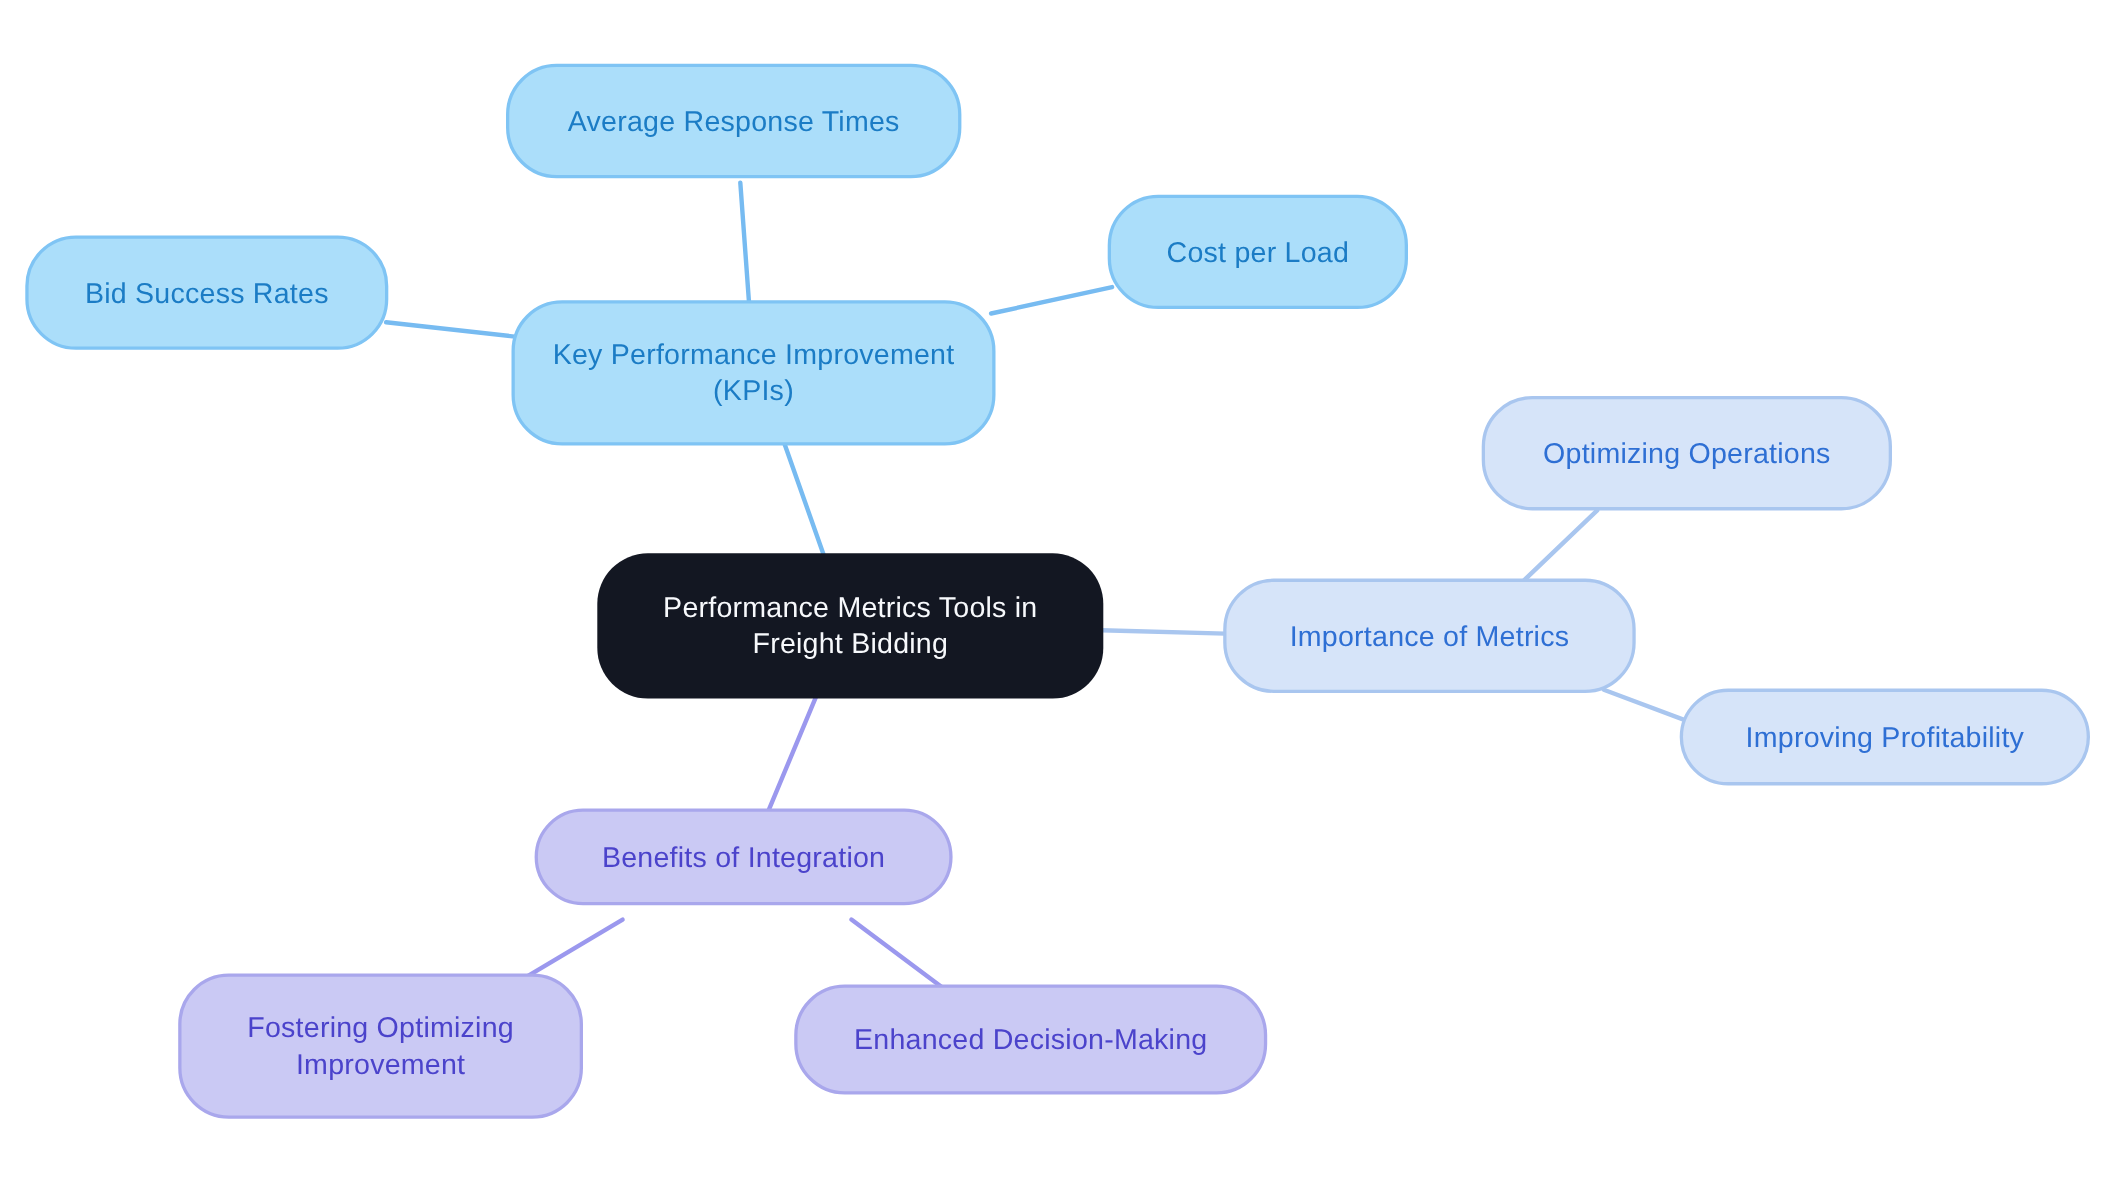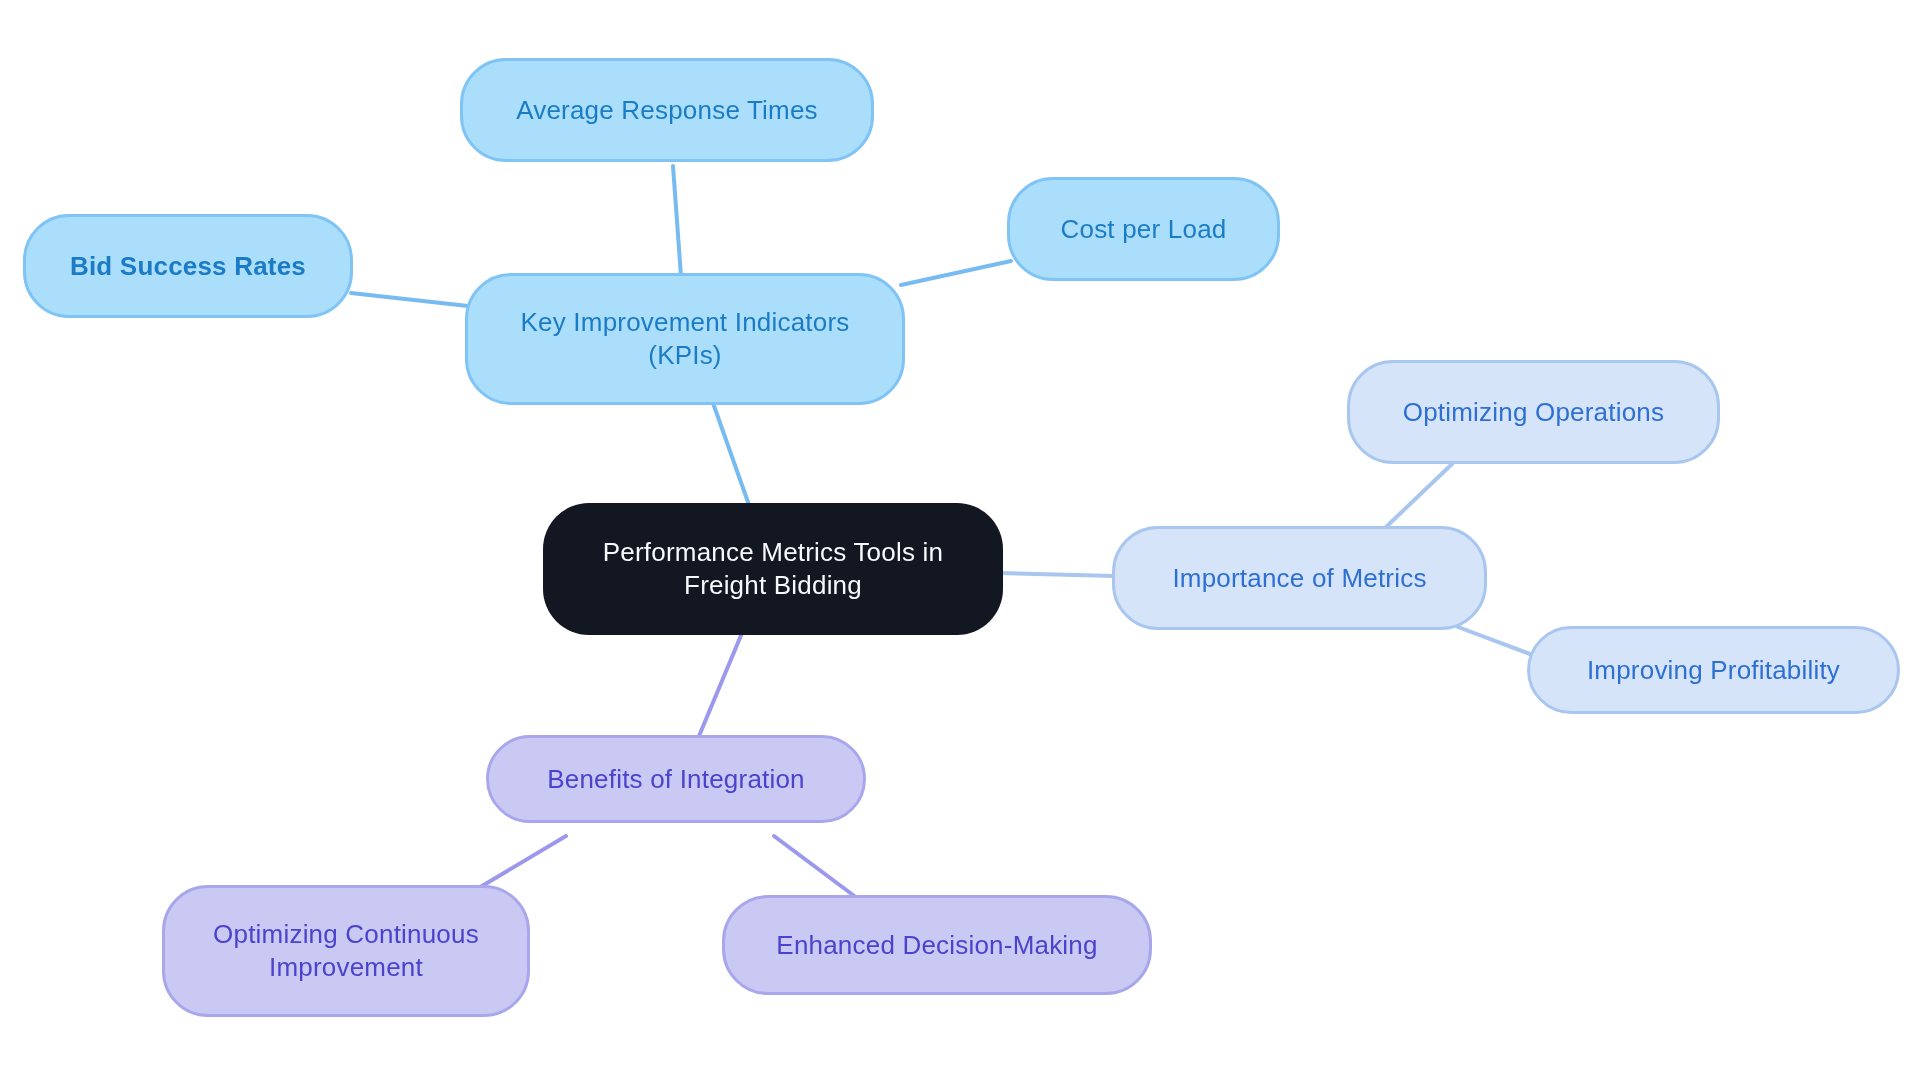--- a/index.html
+++ b/index.html
@@ -64,21 +64,21 @@
   .node.purple {
     background: var(--purple-fill);
     border: 3px solid var(--purple-border);
     color: var(--purple-text);
   }
 
   
   .pos-central    { left: 543px;  top: 503px; width: 460px; height: 132px; text-align: center; }
   .pos-kpis       { left: 465px;  top: 273px; width: 440px; height: 132px; }
   .pos-avg        { left: 460px;  top: 58px;  width: 414px; height: 104px; }
-  .pos-bid        { left: 23px;   top: 214px; width: 330px; height: 104px; font-weight: bold; }
+  .pos-bid        { left: 23px;   top: 214px; width: 330px; height: 104px; }
   .pos-cost       { left: 1007px; top: 177px; width: 273px; height: 104px; }
   .pos-importance { left: 1112px; top: 526px; width: 375px; height: 104px; }
   .pos-optimizing { left: 1347px; top: 360px; width: 373px; height: 104px; }
   .pos-improving  { left: 1527px; top: 626px; width: 373px; height: 88px; text-align: right; }
   .pos-benefits   { left: 486px;  top: 735px; width: 380px; height: 88px; }
   .pos-fostering  { left: 162px;  top: 885px; width: 368px; height: 132px; }
   .pos-enhanced   { left: 722px;  top: 895px; width: 430px; height: 100px; align-items: center; }
 </style>
 </head>
 <body>
@@ -96,21 +96,21 @@
     <line class="edge-purple" x1="742" y1="633" x2="699" y2="736"></line>
     <line class="edge-purple" x1="566" y1="836" x2="477" y2="889"></line>
     <line class="edge-purple" x1="774" y1="836" x2="857" y2="898"></line>
   </svg>
 
   <div class="node central pos-central">
     <span>Performance Metrics Tools in Freight Bidding</span>
   </div>
 
   <div class="node blue pos-kpis">
-    <span>Key Improvement Indicators (KPIs)</span>
+    <span>Key Performance Improvement (KPIs)</span>
   </div>
 
   <div class="node blue pos-avg">
     <span>Average Response Times</span>
   </div>
 
   <div class="node blue pos-bid">
     <span>Bid Success Rates</span>
   </div>
 
@@ -128,20 +128,20 @@
 
   <div class="node periwinkle pos-improving">
     <span>Improving Profitability</span>
   </div>
 
   <div class="node purple pos-benefits">
     <span>Benefits of Integration</span>
   </div>
 
   <div class="node purple pos-fostering">
-    <span>Optimizing Continuous Improvement</span>
+    <span>Fostering Optimizing Improvement</span>
   </div>
 
   <div class="node purple pos-enhanced">
     <span>Enhanced Decision-Making</span>
   </div>
 
 </div>
 
 </body></html>

